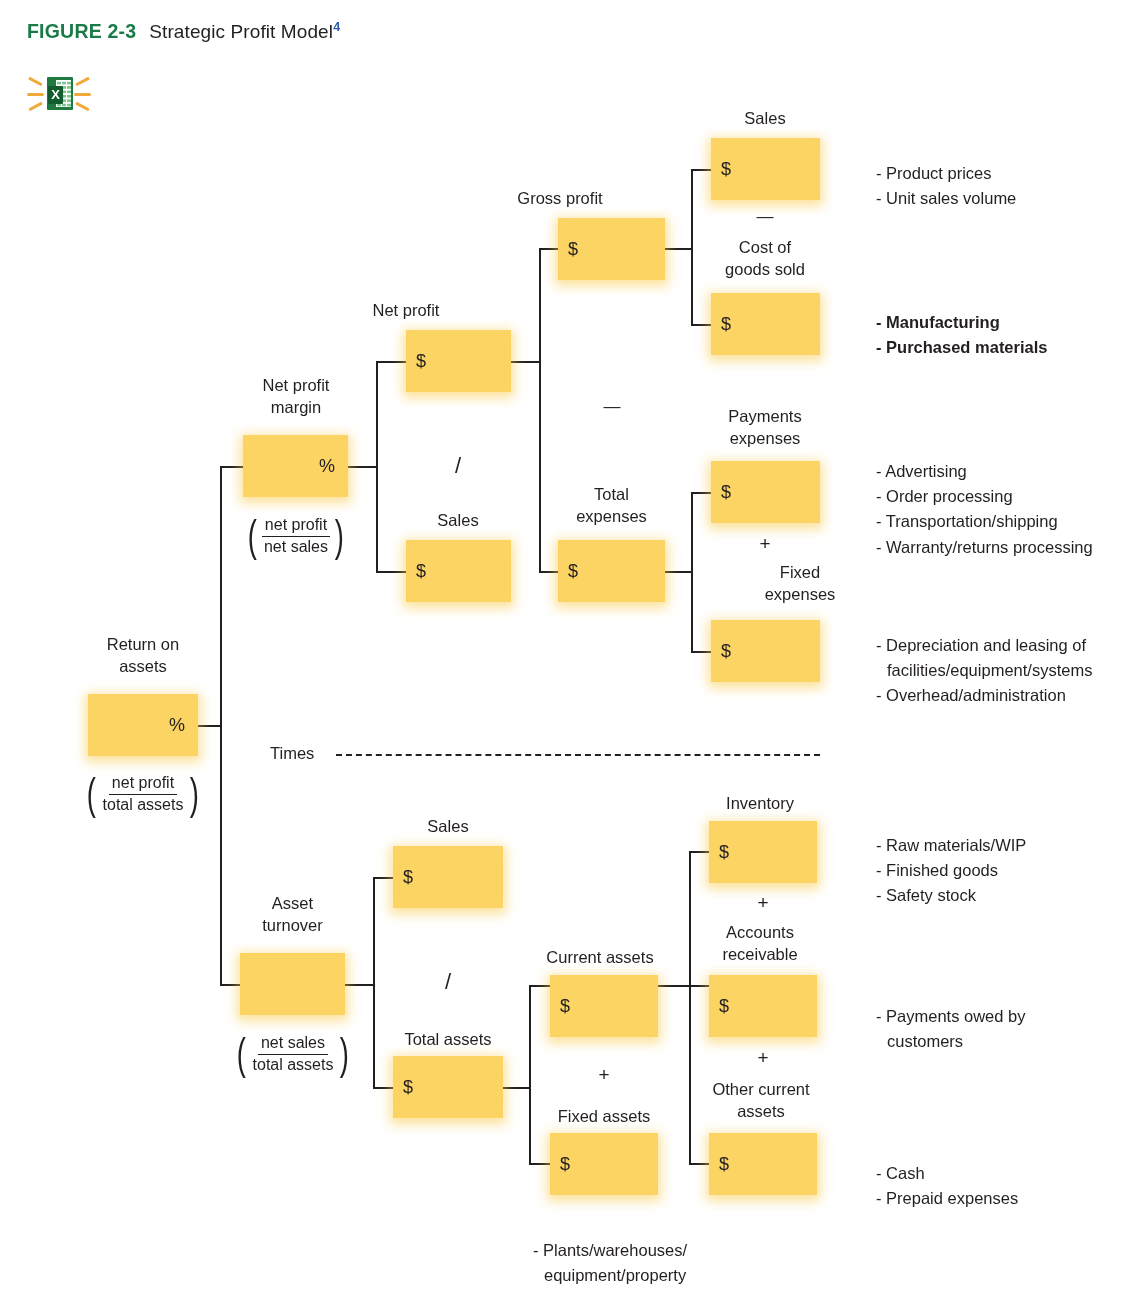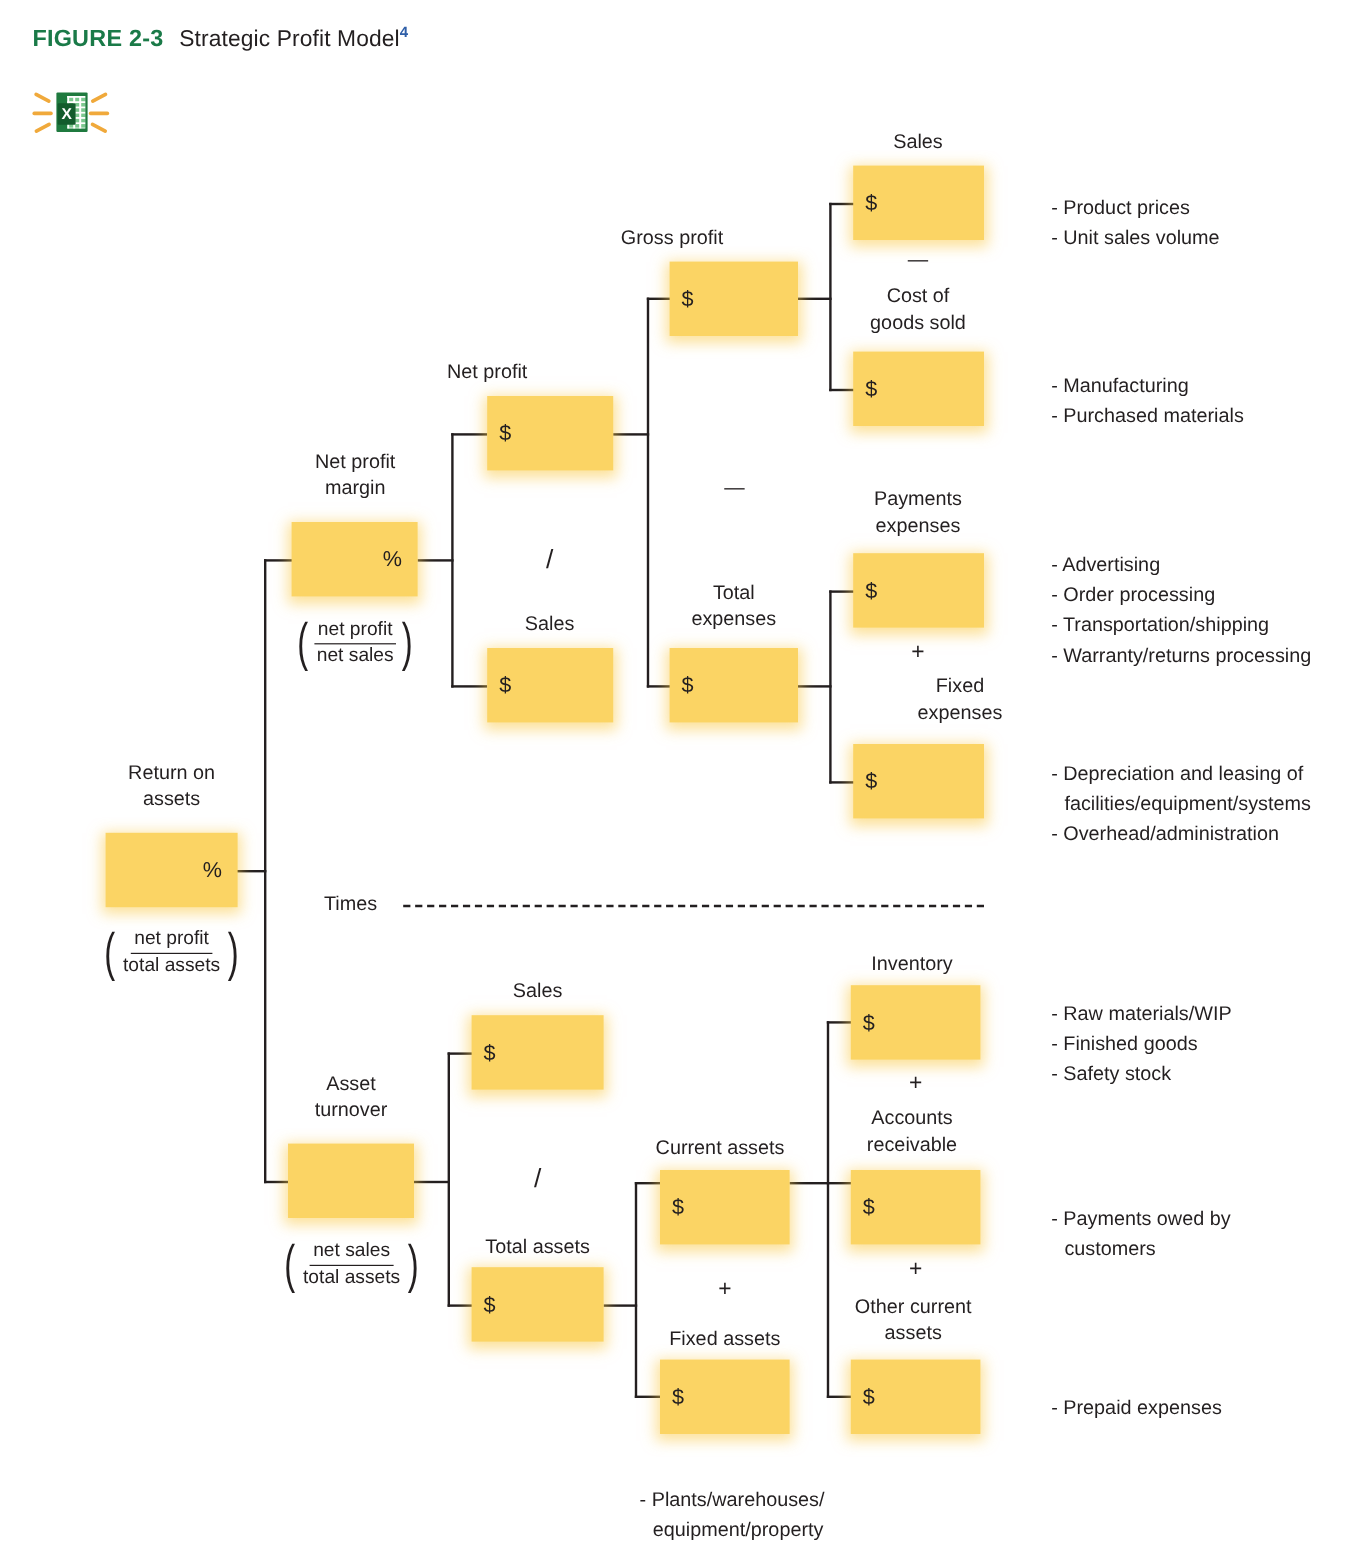--- a/index.html
+++ b/index.html
@@ -275,21 +275,21 @@
   </div>
 
 
   <div class="opf" style="left:860px;top:145px;width:250px;">
     <ul>
       <li>- Product prices</li>
       <li>- Unit sales volume</li>
     </ul>
   </div>
 
-  <div class="opf" style="left:860px;top:294px;width:250px;">
+  <div class="opf" style="left:860px;top:294px;width:250px;font-weight:bold;">
     <ul>
       <li>- Manufacturing</li>
       <li>- Purchased materials</li>
     </ul>
   </div>
 
   <div class="opf" style="left:860px;top:443px;width:255px;">
     <ul>
       <li>- Advertising</li>
       <li>- Order processing</li>
@@ -316,17 +316,18 @@
 
   <div class="opf" style="left:860px;top:988px;width:250px;">
     <ul>
       <li>- Payments owed by
   customers</li>
     </ul>
   </div>
 
   <div class="opf" style="left:860px;top:1145px;width:250px;">
     <ul>
+      <li>- Cash</li>
       <li>- Prepaid expenses</li>
     </ul>
   </div>
 
 </div>
 
 </body></html>

